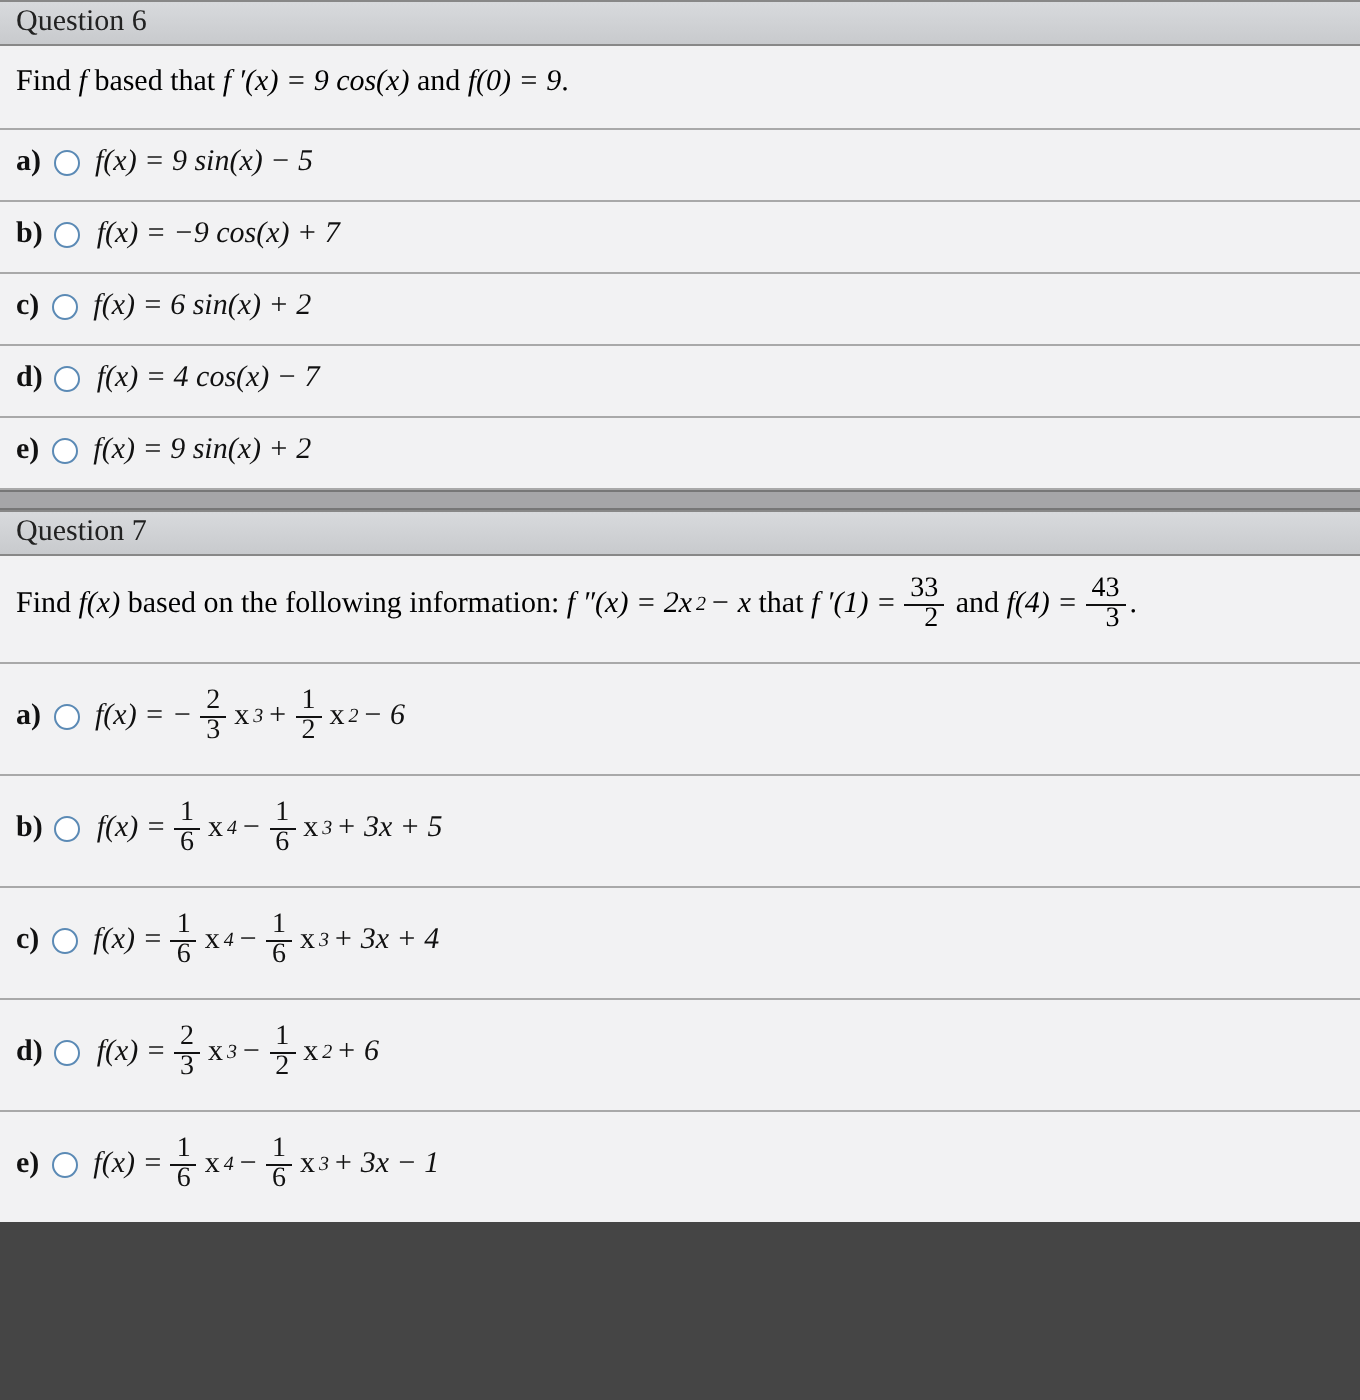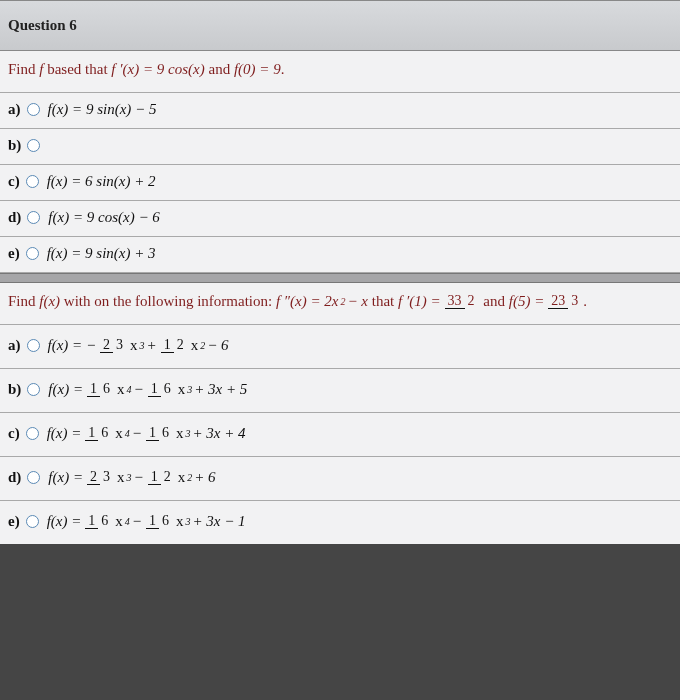--- a/index.html
+++ b/index.html
@@ -11,31 +11,31 @@
     overflow: hidden;
   }
   .page {
     background: #e6e7e8;
     margin: 0;
   }
   .qheader {
     background: linear-gradient(#d8dadd, #c8cacd);
     border-top: 1px solid #888;
     border-bottom: 1px solid #888;
-    padding: 16px 8px;
-    font-weight: bold;
+    padding: 2px 8px;
+    font-weight: normal;
     font-size: 15px;
     color: #222;
   }
   .prompt {
     background: #f2f2f3;
     border-bottom: 1px solid #a9a9a9;
     padding: 10px 8px 14px 8px;
     font-size: 15px;
-    color: #7f1d1d;
+    color: #000000;
     white-space: nowrap;
   }
   .choices {
     background: #f2f2f3;
   }
   .choice {
     border-bottom: 1px solid #a9a9a9;
     padding: 8px 8px 10px 8px;
     font-size: 15px;
     color: #111;
@@ -59,22 +59,22 @@
   }
   .math {
     font-style: italic;
     display: inline-flex;
     align-items: center;
     gap: 2px;
   }
   .upright { font-style: normal; }
   .frac {
     display: inline-flex;
-    flex-direction: row;
-    align-items: flex-start;
+    flex-direction: column;
+    align-items: flex-end;
     font-style: normal;
     vertical-align: middle;
     margin: 0 2px;
     line-height: 1;
   }
   .frac .num { border-bottom: 1px solid #111; padding: 0 3px; font-size: 14px;}
   .frac .den { padding: 0 3px; font-size: 14px;}
   sup { font-size: 10px; vertical-align: super; line-height: 0; }
   .spacer { height: 10px; background: #a6a6a8; border-top:1px solid #777; border-bottom:1px solid #777;}
   .q7choice { padding: 12px 8px 14px 8px; }
@@ -92,55 +92,57 @@
   </div>
   <div class="choices">
     <div class="choice">
       <span class="label">a)</span>
       <span class="radio"></span>
       <span class="math">f(x) = 9 sin(x) − 5</span>
     </div>
     <div class="choice">
       <span class="label">b)</span>
       <span class="radio"></span>
+      <span class="math">f(x) = −9 cos(x) + 7</span>
     </div>
     <div class="choice">
       <span class="label">c)</span>
       <span class="radio"></span>
       <span class="math">f(x) = 6 sin(x) + 2</span>
     </div>
     <div class="choice">
       <span class="label">d)</span>
       <span class="radio"></span>
-      <span class="math">f(x) = 9 cos(x) − 6</span>
+      <span class="math">f(x) = 4 cos(x) − 7</span>
     </div>
     <div class="choice">
       <span class="label">e)</span>
       <span class="radio"></span>
-      <span class="math">f(x) = 9 sin(x) + 3</span>
+      <span class="math">f(x) = 9 sin(x) + 2</span>
     </div>
   </div>
 
   <div class="spacer"></div>
 
+  <div class="qheader">Question 7</div>
   <div class="prompt">
-    <span>Find </span><span class="math">f(x)</span><span> with on the following information: </span><span class="math">
+    <span>Find </span><span class="math">f(x)</span><span> based on the following information: </span><span class="math">
         <span>f ″(x) = 2x</span>
         <sup>2</sup>
         <span> − x</span>
       </span><span> that </span><span class="math">
         <span>f ′(1) = </span>
         <span class="frac">
           <span class="num">33</span>
           <span class="den">2</span>
         </span>
       </span><span> and </span><span class="math">
-        <span>f(5) = </span>
-        <span class="frac">
-          <span class="num">23</span>
+        <span>f(4) = </span>
+        <span class="frac">
+          <span class="num">43</span>
           <span class="den">3</span>
         </span>
       </span><span>.</span>
   </div>
 
   <div class="choices">
     <div class="choice q7choice">
       <span class="label">a)</span>
       <span class="radio"></span>
       <span class="math">

